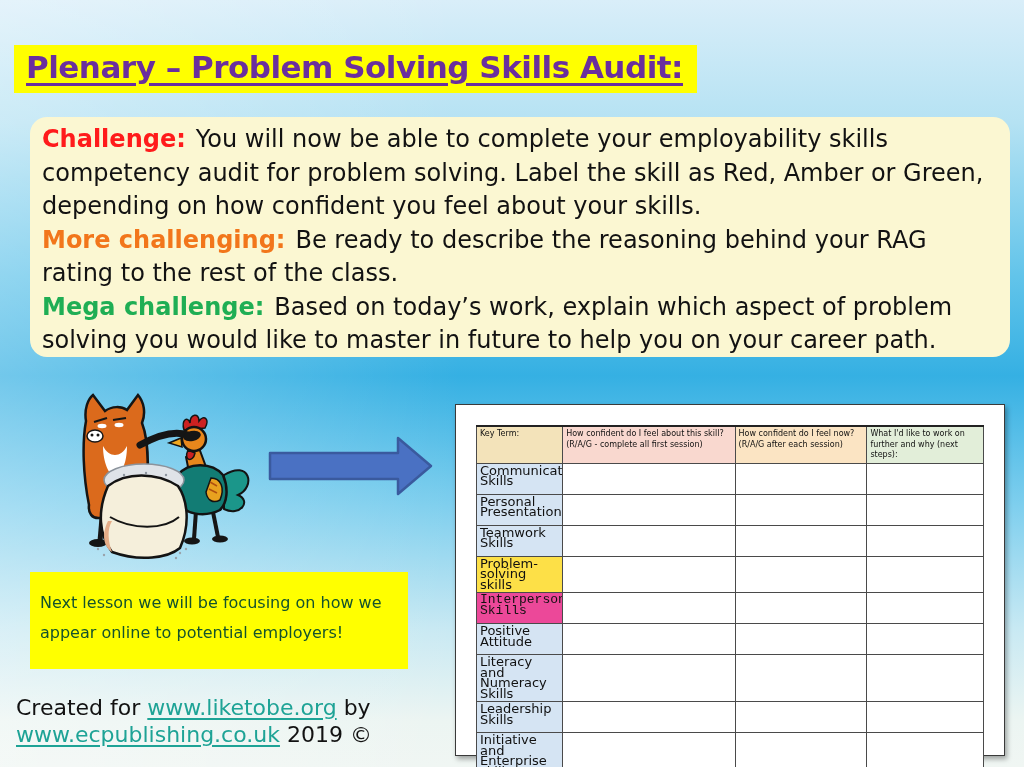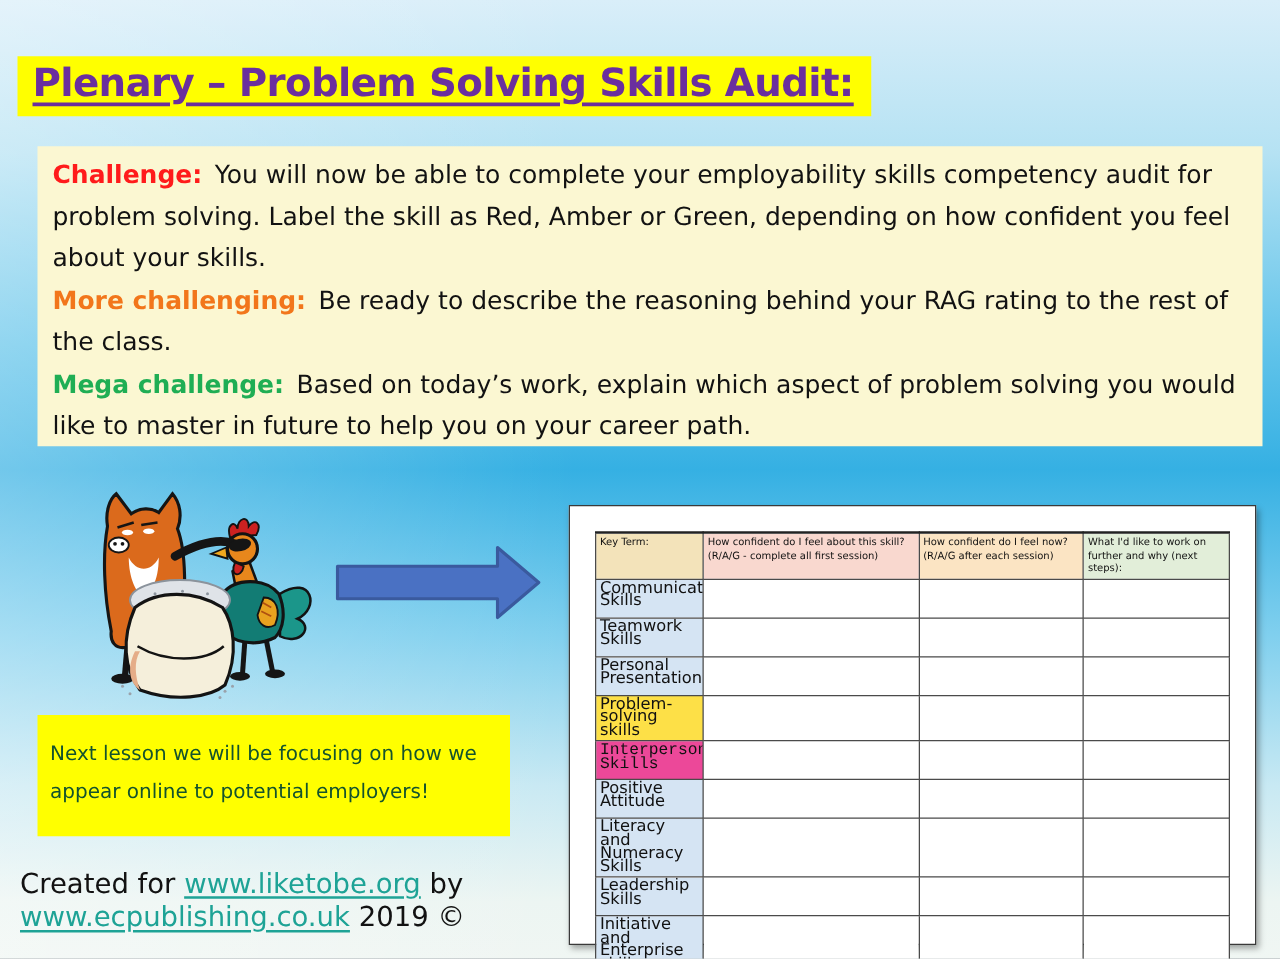--- a/index.html
+++ b/index.html
@@ -13,21 +13,21 @@
   .title{
     position:absolute;left:14px;top:45px;
     background:#ffff00;color:#6a2f9e;
     font-size:31px;font-weight:bold;letter-spacing:-0.5px;
     padding:4px 14px 8px 12px;
     text-decoration:underline;text-decoration-thickness:3px;text-underline-offset:5px;text-align:right;
   }
   .challenge-box{
     position:absolute;left:30px;top:117px;width:980px;height:240px;
     background:#fbf7d2;box-sizing:border-box;padding:6px 12px;
-    font-size:20px;line-height:33.5px;color:#121212;
+    font-size:24px;line-height:33.5px;color:#121212;border-radius:17px;
   }
   .challenge-box p{margin:0;}
   .c-label{font-weight:bold;margin-right:10px;}
   .illus{position:absolute;left:28px;top:383px;width:230px;height:185px;}
   .arrow-wrap{position:absolute;left:268px;top:436px;width:166px;height:60px;}
   .table-panel{
     position:absolute;left:455px;top:404px;width:550px;height:352px;
     background:#ffffff;border:1px solid #3a3a3a;box-sizing:border-box;
     padding:20px;box-shadow:2px 3px 5px rgba(0,0,0,0.35);
   }
@@ -158,27 +158,27 @@
         </tr>
       </thead>
       <tbody>
         <tr>
             <td class="kt" style="background: rgb(213, 228, 243);">Communication Skills</td>
             <td></td>
             <td></td>
             <td></td>
           </tr>
         <tr>
+            <td class="kt" style="background: rgb(213, 228, 243);">Personal Presentation</td>
+            <td></td>
+            <td></td>
+            <td></td>
+          </tr>
+        <tr>
             <td class="kt" style="background: rgb(213, 228, 243);">Teamwork Skills</td>
-            <td></td>
-            <td></td>
-            <td></td>
-          </tr>
-        <tr>
-            <td class="kt" style="background: rgb(213, 228, 243);">Personal Presentation</td>
             <td></td>
             <td></td>
             <td></td>
           </tr>
         <tr>
             <td class="kt" style="background: #fde047;">Problem-solving skills</td>
             <td></td>
             <td></td>
             <td></td>
           </tr>

